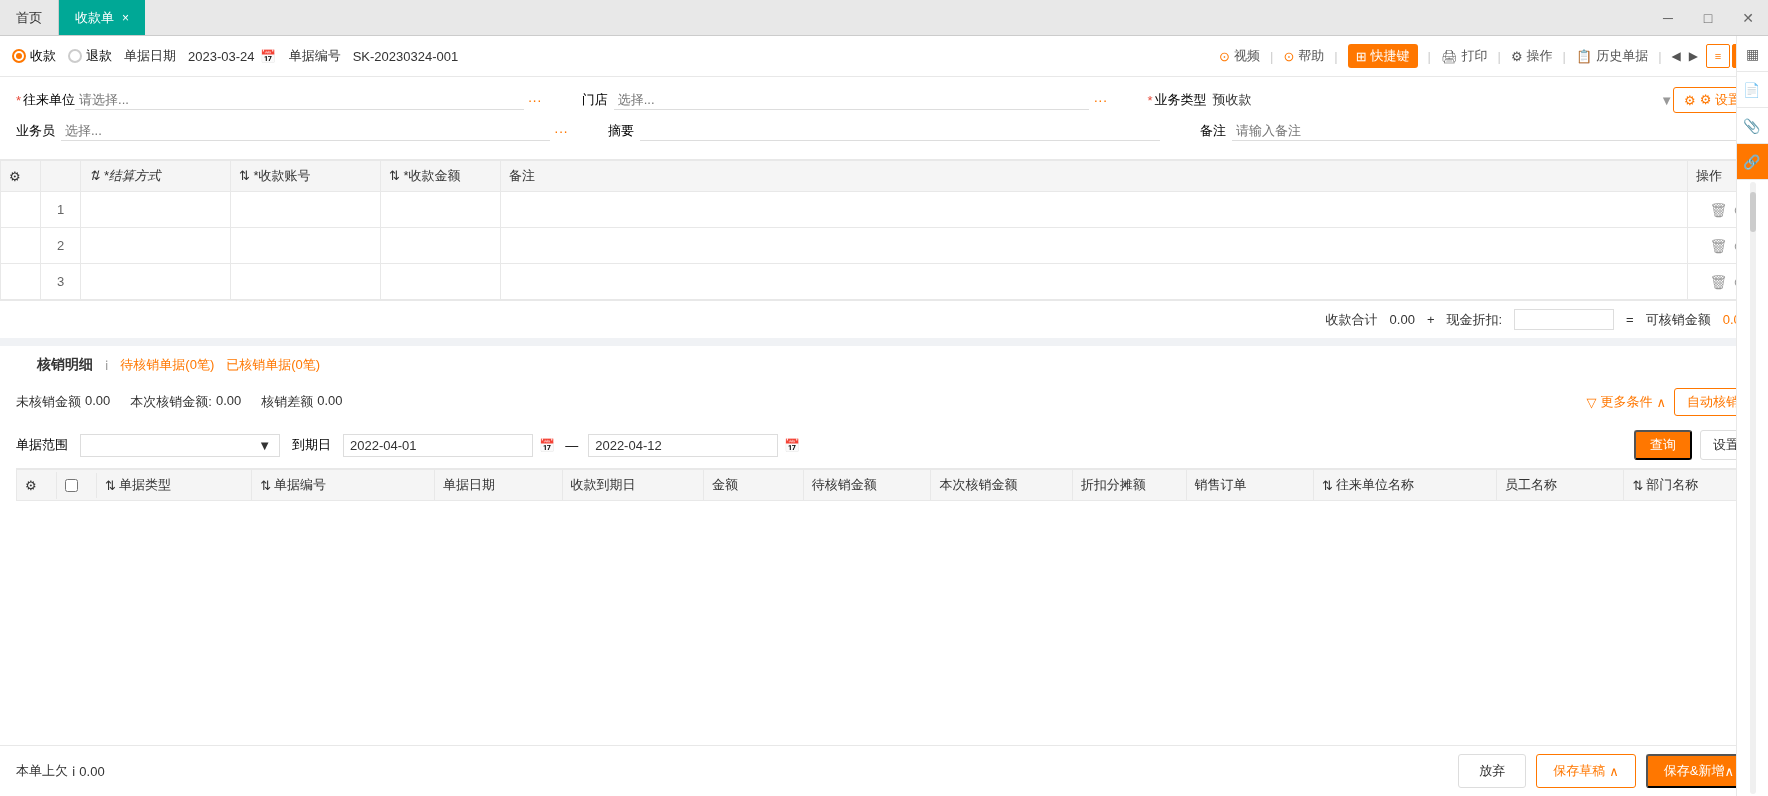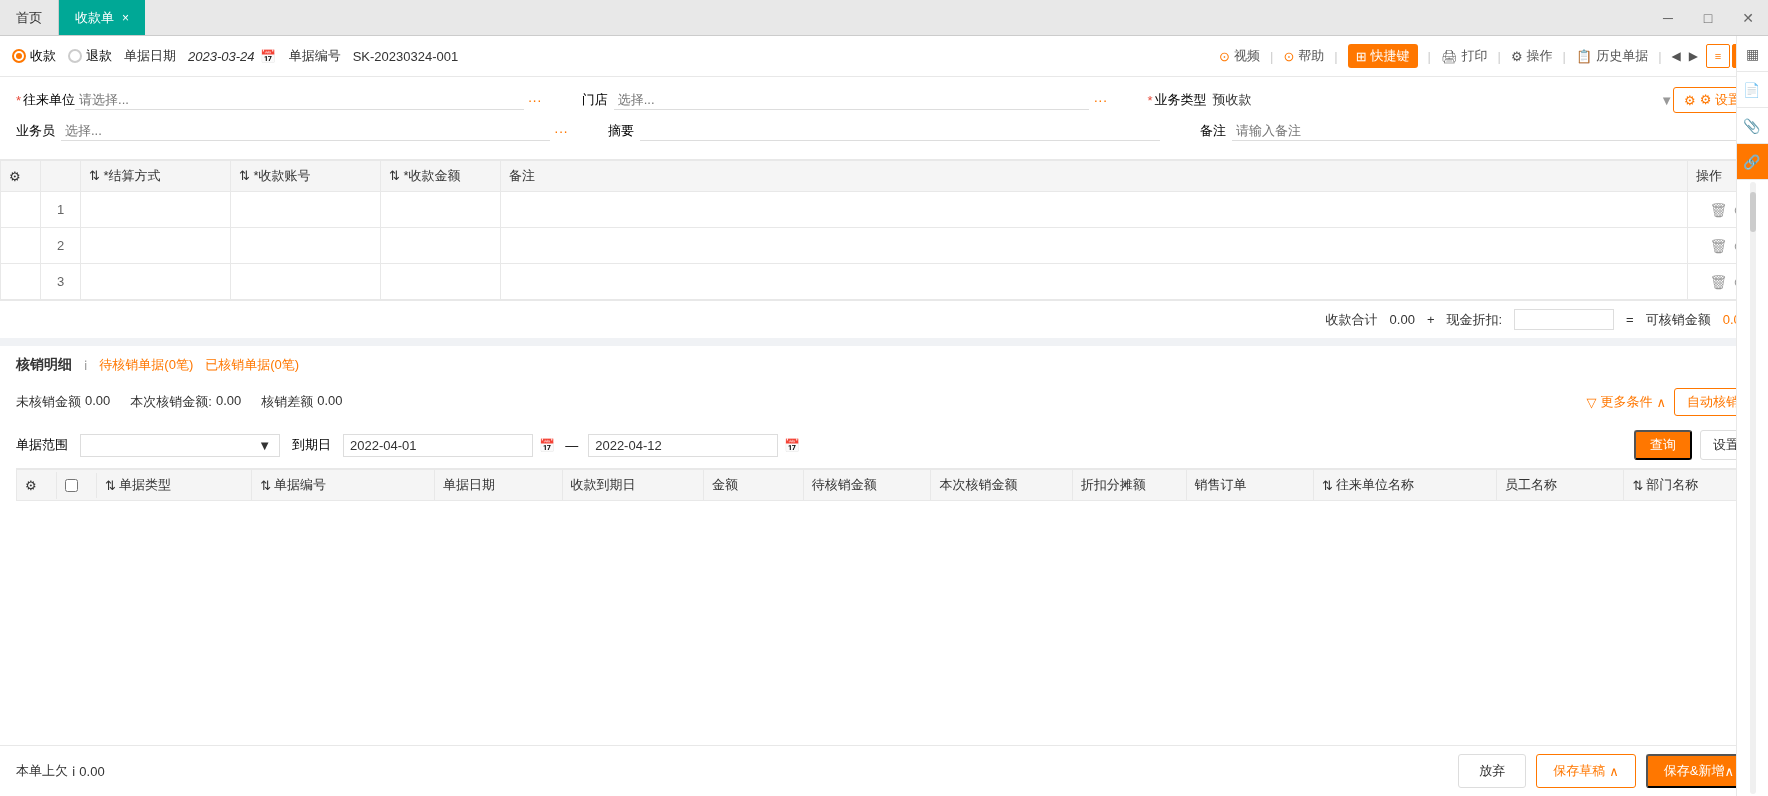--- a/index.html
+++ b/index.html
@@ -62,37 +62,37 @@
     
     .table-section { flex-shrink: 0; }
     .data-table { width: 100%; border-collapse: collapse; }
     .data-table th {
       background: #f5f5f5; border: 1px solid #e8e8e8; padding: 6px 8px;
       text-align: left; color: #333; white-space: nowrap; font-weight: normal;
     }
     .data-table td { border: 1px solid #e8e8e8; padding: 4px 8px; height: 36px; }
     .col-gear { width: 40px; text-align: center; }
     .col-num { width: 40px; text-align: center; }
-    .col-settle { width: 150px; }
+    .col-settle { width: 150px; font-style: italic; }
     .col-account { width: 150px; }
     .col-amount { width: 120px; }
     .col-action { width: 80px; text-align: center; }
     .row-num { text-align: center; color: #666; }
     .action-icons { display: flex; justify-content: center; gap: 6px; }
     .action-icon { cursor: pointer; color: #999; font-size: 14px; }
 
     
     .summary-row { display: flex; align-items: center; justify-content: flex-end; padding: 8px 20px; gap: 12px; border-top: 1px solid #e8e8e8; color: #333; }
     .summary-orange { color: #ff7700; font-weight: 500; }
     .summary-input { border: 1px solid #ddd; padding: 2px 6px; width: 100px; outline: none; }
     .summary-eq { color: #333; }
 
     
     .recon-section { background: #fff; border-top: 8px solid #f0f2f5; padding: 10px 16px; flex: 1; flex-shrink: 0; }
-    .recon-header { display: flex; gap: 12px; margin-bottom: 8px; }
+    .recon-header { display: flex; gap: 12px; margin-bottom: 8px; margin-left: 21px; }
     .recon-title { font-size: 14px; font-weight: 600; color: #333; }
     .recon-info-icon { color: #999; cursor: pointer; }
     .recon-tab { display: flex; align-items: center; gap: 4px; cursor: pointer; color: #ff7700; font-size: 12px; }
     .recon-stats { display: flex; align-items: center; gap: 20px; padding: 6px 0; color: #333; font-size: 12px; }
     .recon-stat { display: flex; gap: 4px; }
     .filter-row { display: flex; align-items: center; gap: 12px; padding: 8px 0; border-bottom: 1px solid #e8e8e8; }
     .filter-field { display: flex; align-items: center; gap: 6px; }
     .filter-select { border: 1px solid #ddd; padding: 3px 8px; outline: none; min-width: 160px; color: #333; display: flex; align-items: center; justify-content: space-between; cursor: pointer; }
     .date-input { border: 1px solid #ddd; padding: 3px 6px; outline: none; color: #333; }
     .date-icon { color: #ff7700; cursor: pointer; }
@@ -153,21 +153,21 @@
         <span>收款</span>
       </label>
       <label class="radio-item">
         <div class="radio-dot"></div>
         <span>退款</span>
       </label>
     </div>
 
     <div class="doc-field">
       <label>单据日期</label>
-      <span style="margin-left:6px;font-style:italic;">2023-03-24</span>
+      <span style="margin-left:6px;">2023-03-24</span>
       <span class="cal-icon">📅</span>
     </div>
 
     <div class="doc-field">
       <label>单据编号</label>
       <span style="margin-left:6px;">SK-20230324-001</span>
     </div>
 
     <div class="right-toolbar">
       <div class="toolbar-btn">

